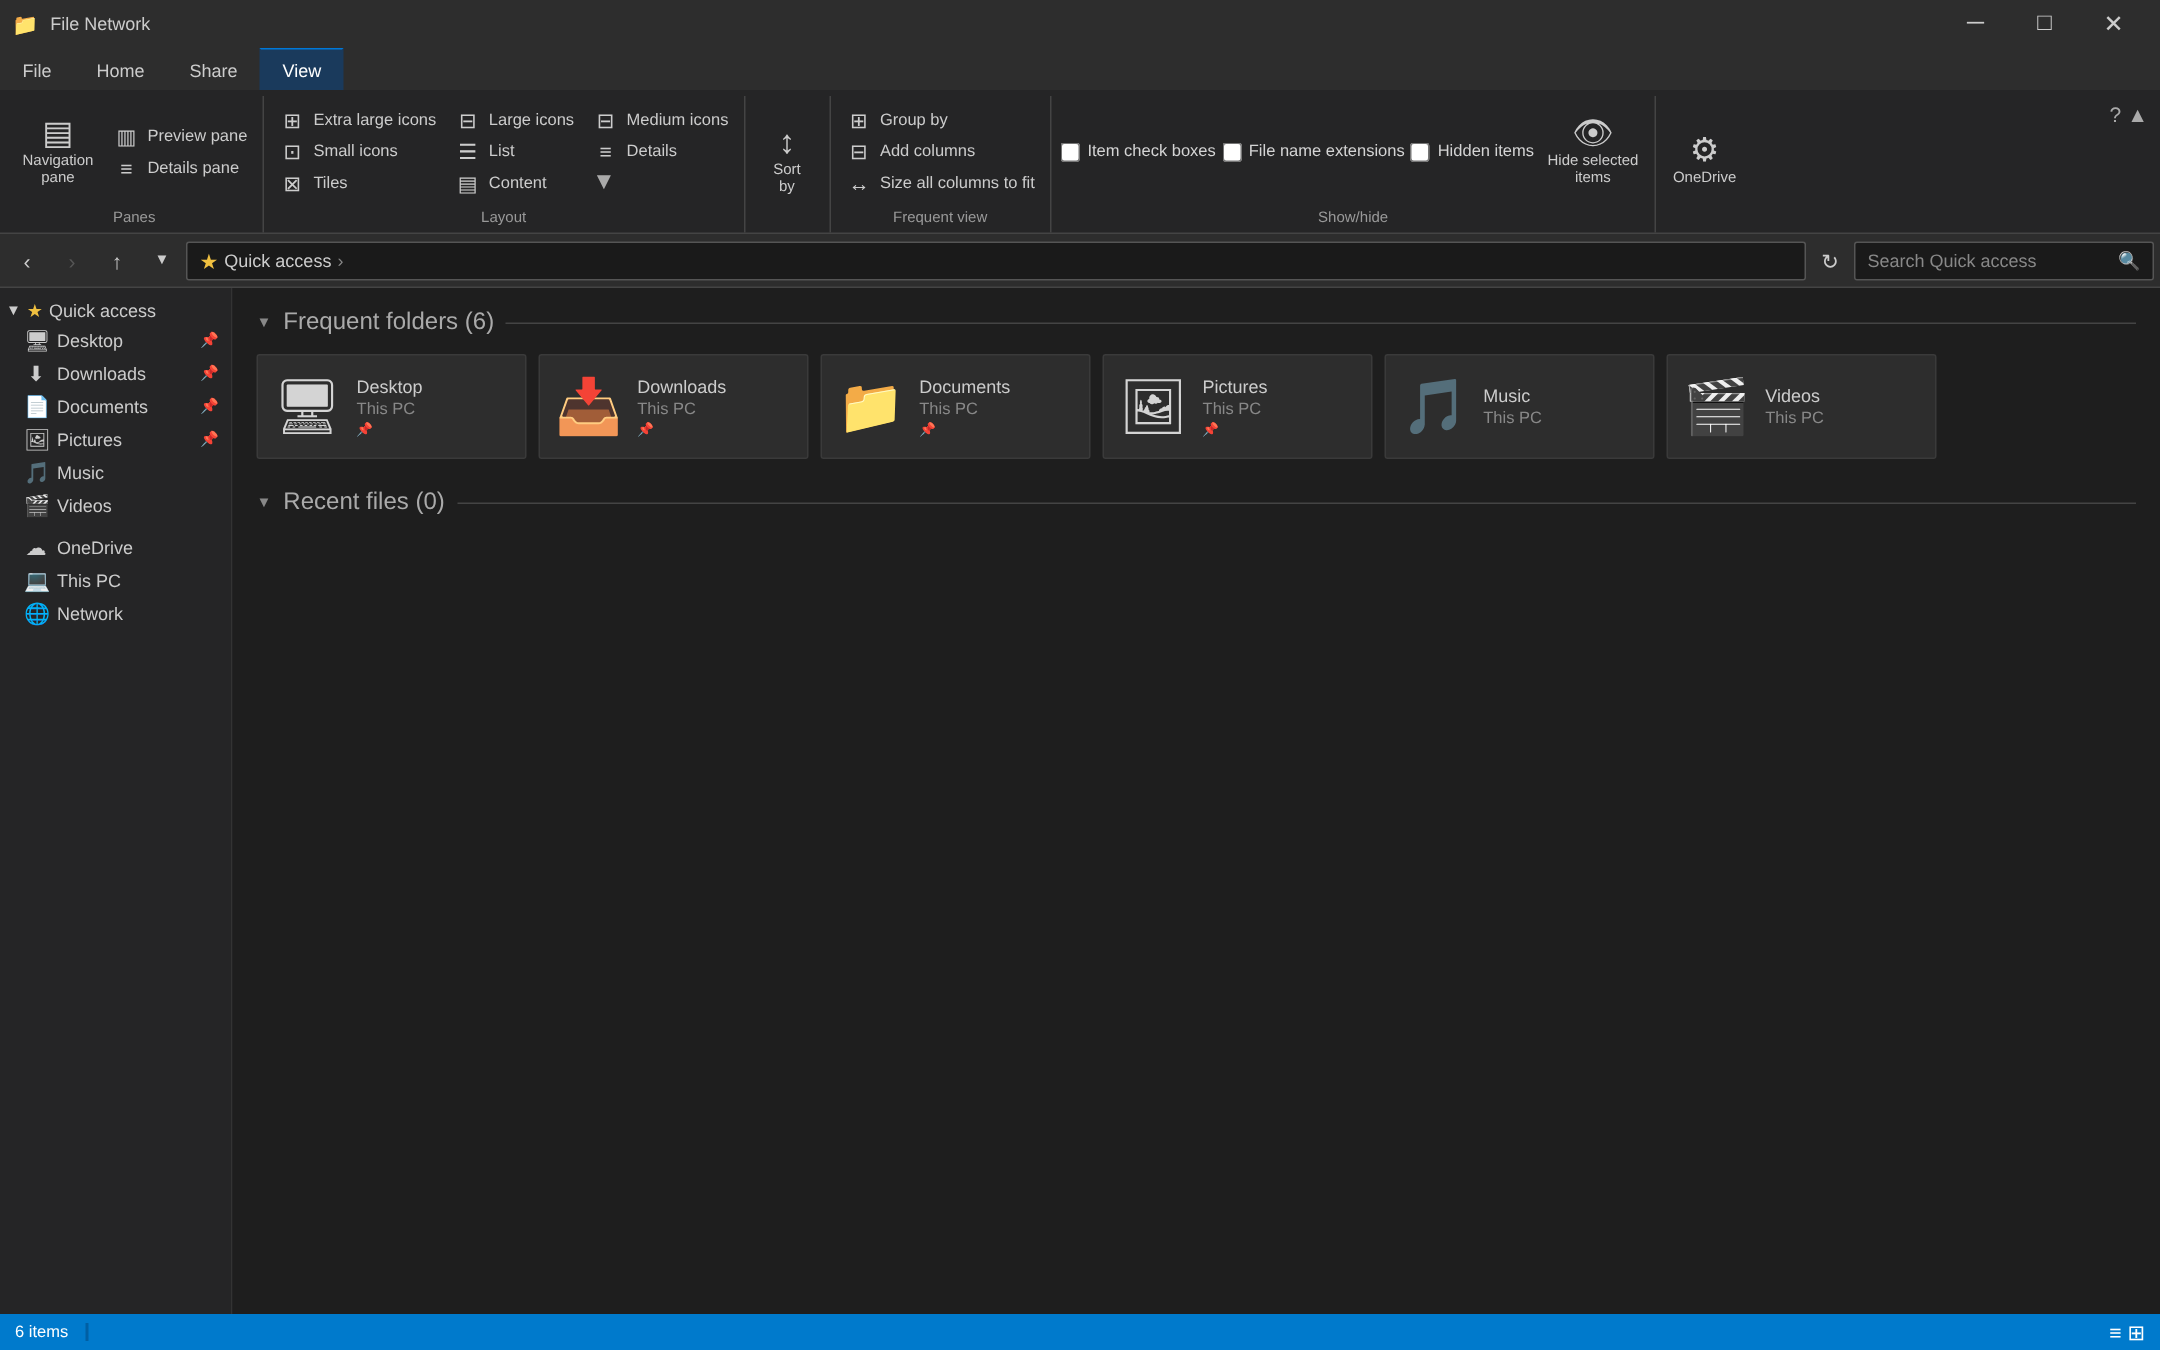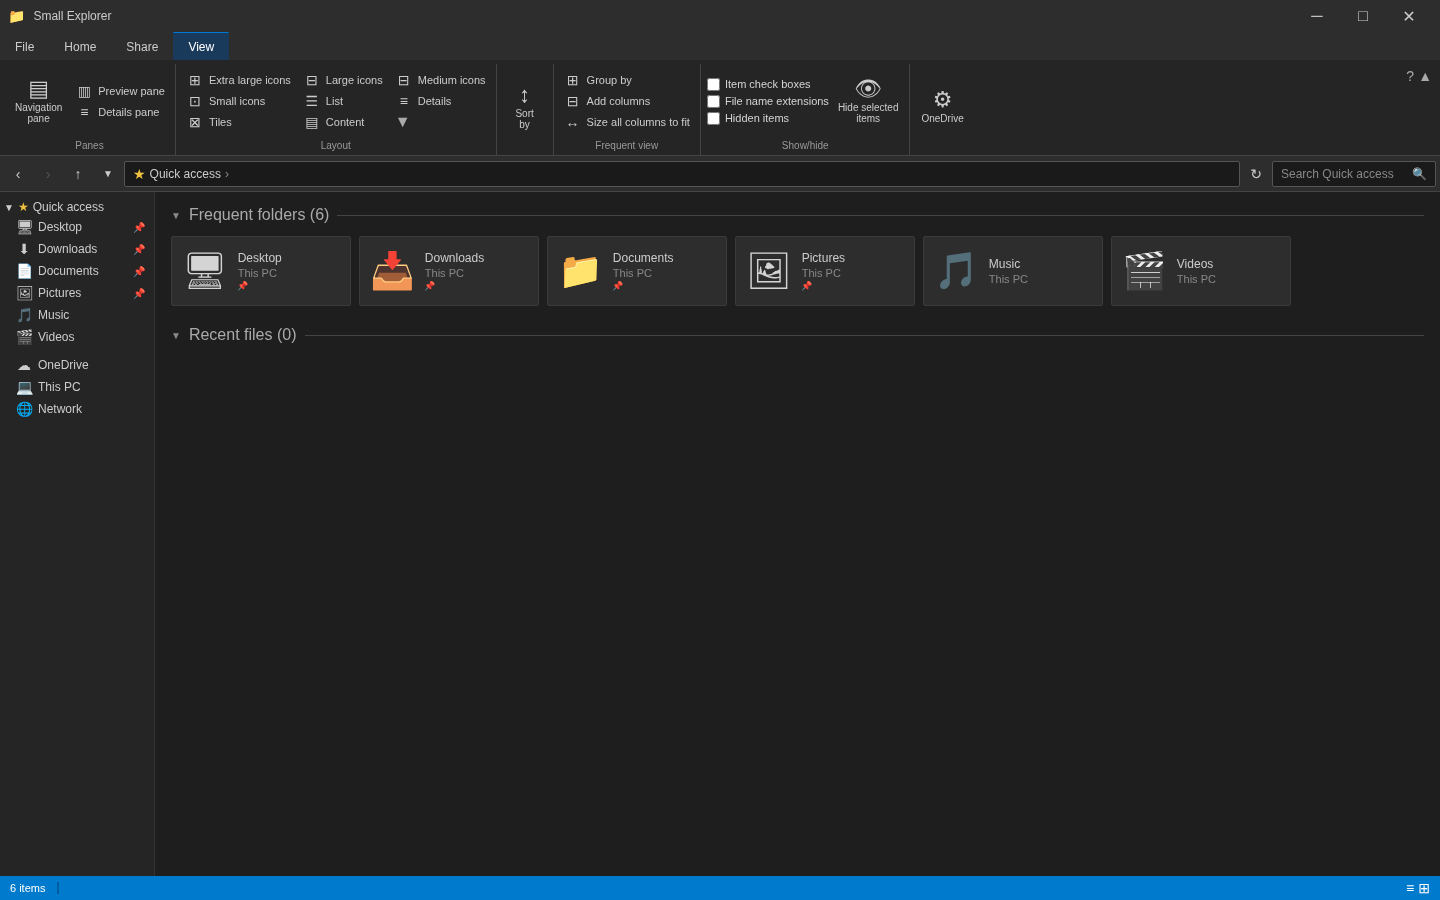--- a/index.html
+++ b/index.html
@@ -58,21 +58,21 @@
     .ribbon-btn .rb-label { font-size: 10px; text-align: center; color: #ccc; white-space: nowrap; }
 
     .ribbon-small-group { display: flex; flex-direction: column; gap: 1px; }
     .ribbon-small-btn {
       display: flex; align-items: center; gap: 5px; cursor: pointer;
       padding: 2px 4px; border-radius: 2px; color: #ccc; font-size: 11px;
       white-space: nowrap;
     }
     .ribbon-small-icon { font-size: 14px; width: 18px; text-align: center; }
 
-    .checkbox-group { display: flex; flex-direction: column; gap: 4px; padding: 4px 0; }
+    .checkbox-group { display: flex; flex-direction: row; gap: 4px; padding: 4px 0; }
     .checkbox-item { display: flex; align-items: center; gap: 5px; font-size: 11px; }
     .checkbox-item input { accent-color: #0078d7; width: 13px; height: 13px; }
 
     
     .nav-bar {
       display: flex; align-items: center; background: #2d2d2d;
       height: 36px; padding: 0 4px; gap: 2px; border-bottom: 1px solid #444;
     }
     .nav-btn {
       width: 28px; height: 28px; background: transparent; border: none;
@@ -80,21 +80,21 @@
       align-items: center; justify-content: center; border-radius: 2px;
     }
     .nav-btn:disabled { color: #555; cursor: default; }
     .address-bar {
       flex: 1; background: #1a1a1a; border: 1px solid #555; height: 26px;
       display: flex; align-items: center; padding: 0 8px; border-radius: 2px;
       font-size: 12px; color: #ccc; gap: 4px;
     }
     .address-sep { color: #888; }
     .search-bar {
-      width: 164px; background: #1a1a1a; border: 1px solid #555;
+      width: 200px; background: #1a1a1a; border: 1px solid #555;
       height: 26px; border-radius: 2px; display: flex; align-items: center;
       padding: 0 8px; color: #888; font-size: 12px; gap: 6px;
     }
 
     
     .main-area {
       display: flex; height: calc(900px - 32px - 28px - 96px - 36px - 24px);
     }
 
     
@@ -157,21 +157,21 @@
       height: 24px; padding: 0 10px; font-size: 11px; color: #fff; gap: 8px;
     }
     .status-bar-right { margin-left: auto; display: flex; gap: 4px; }
     .view-btn { cursor: pointer; font-size: 14px; color: #fff; }
   </style>
 </head>
 <body>
 
 <div class="title-bar">
   <span class="title-bar-icon">📁</span>
-  <span class="title-bar-title">Small Explorer</span>
+  <span class="title-bar-title">File Network</span>
   <div class="title-bar-controls">
     <button class="title-btn">─</button>
     <button class="title-btn">□</button>
     <button class="title-btn close">✕</button>
   </div>
 </div>
 
 <div class="ribbon-tabs">
   <div class="ribbon-tab">File</div>
   <div class="ribbon-tab">Home</div>

